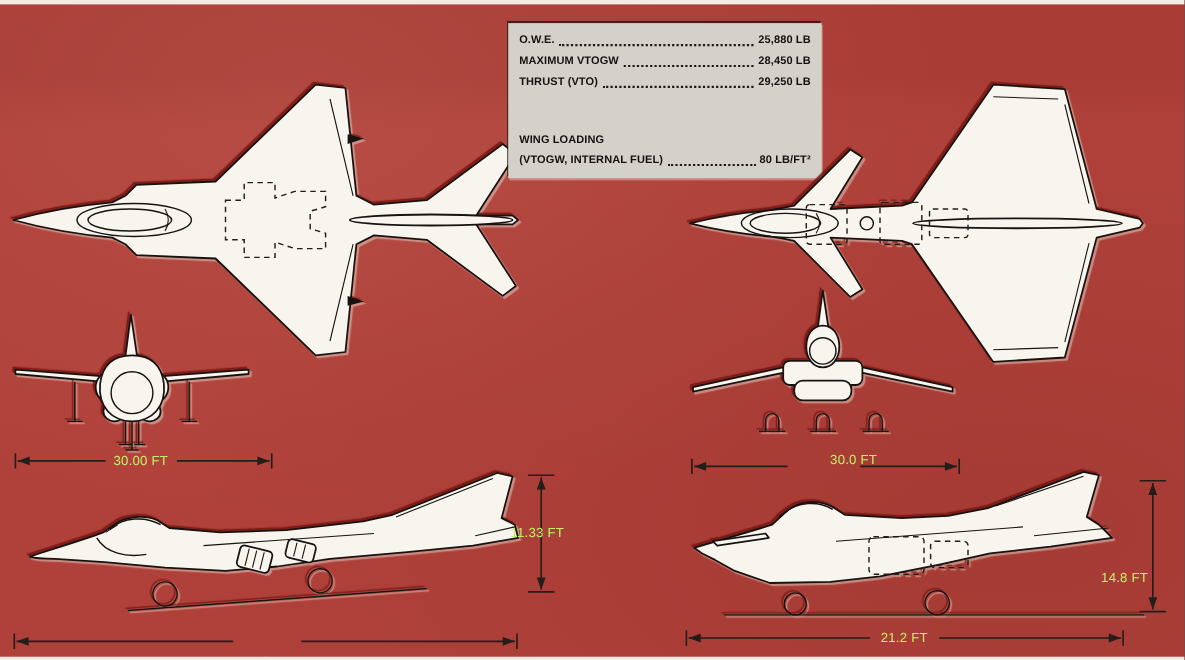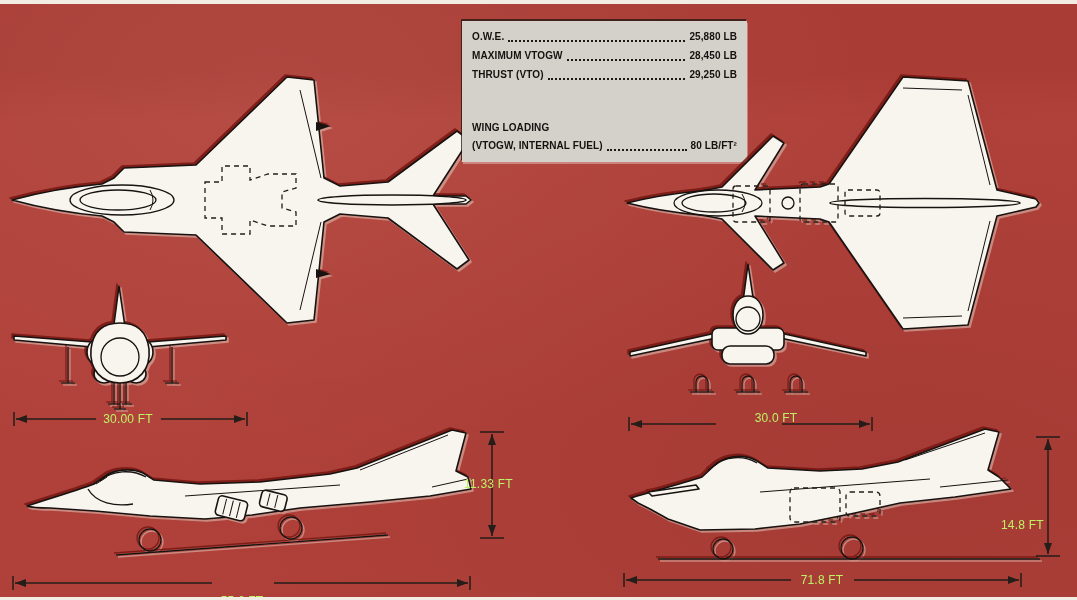--- a/index.html
+++ b/index.html
@@ -246,14 +246,14 @@
       <path d="M624,573 V587 M1021,573 V587 M626,580 H791 M854,580 H1019"></path>
       <path class="dimfill" d="M626,580 l11,-4 v8 z M1019,580 l-11,-4 v8 z"></path>
     </g>
   </svg>
 
   <div class="dimlabel centered" style="left:128px; top:412px;">30.00 FT</div>
   <div class="dimlabel" style="left:464px; top:477px;">11.33 FT</div>
   <div class="dimlabel centered" style="left:242px; top:576px;margin-top:18px;">55.6 FT</div>
   <div class="dimlabel centered" style="left:748px; top:411px;margin-left:28px;">30.0 FT</div>
   <div class="dimlabel" style="left:1001px; top:518px;">14.8 FT</div>
-  <div class="dimlabel centered" style="left:822px; top:573px;">71.8 FT</div>
+  <div class="dimlabel centered" style="left:822px; top:573px;">21.2 FT</div>
 </div>
 
 </body></html>

